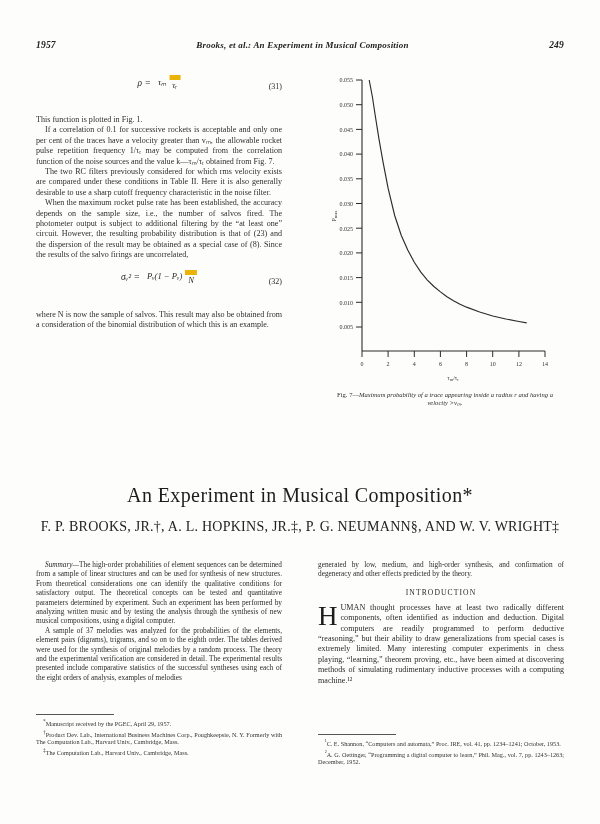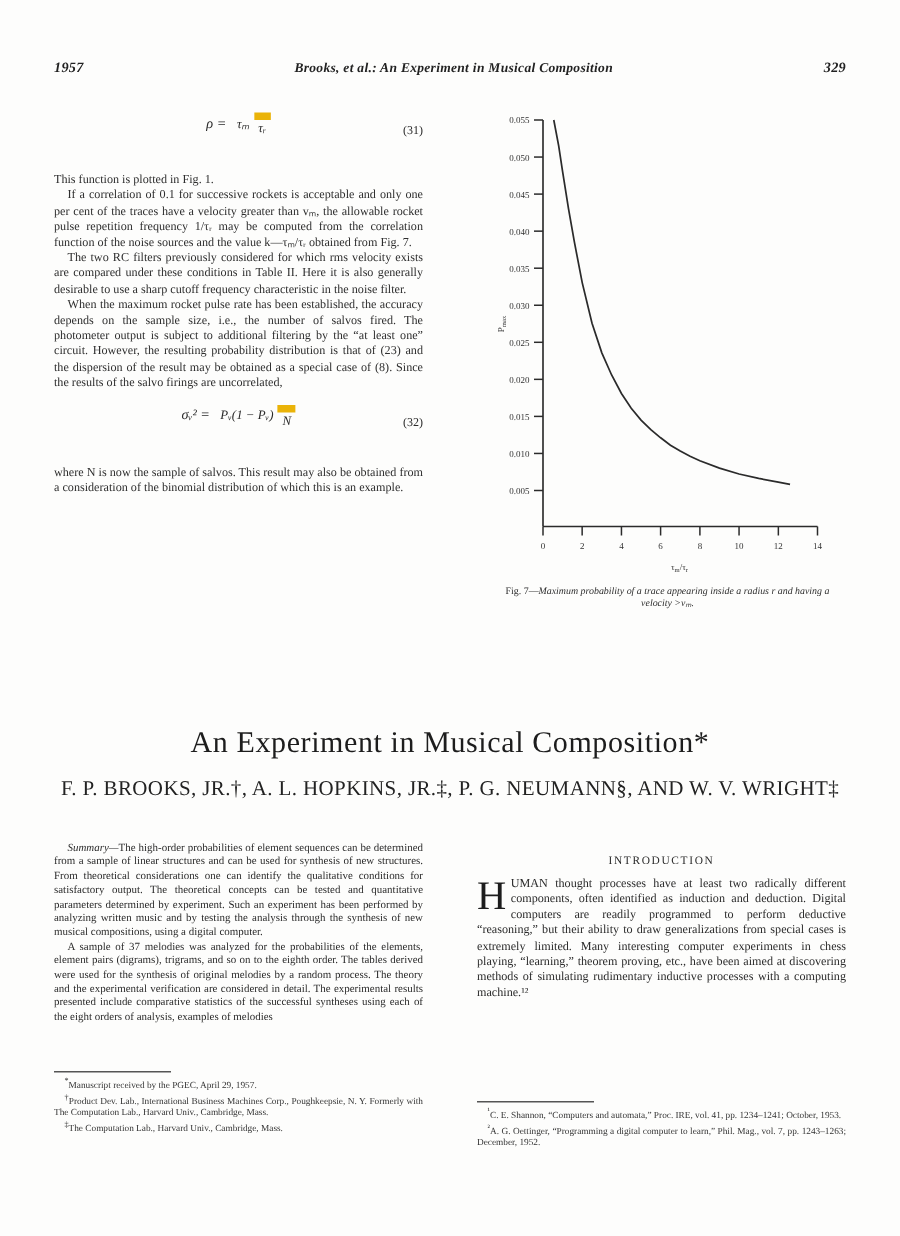--- a/index.html
+++ b/index.html
@@ -233,21 +233,21 @@
   }
 </style>
 </head>
 <body>
 
 <div id="page">
 
   <div id="runhead">
     <span class="yr">1957</span>
     <span class="ctr">Brooks, et al.: An Experiment in Musical Composition</span>
-    <span class="pg">329</span>
+    <span class="pg">249</span>
   </div>
 
   <div id="topcols">
 
     <div id="col-l-top">
 
       <div class="eqn">
         <span class="frac">
           <span class="lhs">ρ =</span>
           <span class="stack">
@@ -362,20 +362,23 @@
   <div id="botcols">
 
     <div id="col-l-bot">
       <div class="summary">
         <p><span class="lead">Summary—</span><span>The high-order probabilities of element sequences can be determined from a sample of linear structures and can be used for synthesis of new structures. From theoretical considerations one can identify the qualitative conditions for satisfactory output. The theoretical concepts can be tested and quantitative parameters determined by experiment. Such an experiment has been performed by analyzing written music and by testing the analysis through the synthesis of new musical compositions, using a digital computer.</span></p>
         <p>A sample of 37 melodies was analyzed for the probabilities of the elements, element pairs (digrams), trigrams, and so on to the eighth order. The tables derived were used for the synthesis of original melodies by a random process. The theory and the experimental verification are considered in detail. The experimental results presented include comparative statistics of the successful syntheses using each of the eight orders of analysis, examples of melodies</p>
       </div>
     </div>
 
     <div id="col-r-bot">
+      <div class="summary">
+        <p class="noind">generated by low, medium, and high-order synthesis, and confirmation of degeneracy and other effects predicted by the theory.</p>
+      </div>
 
       <div id="secthead">INTRODUCTION</div>
 
       <div class="dropwrap">
         <span class="dropcap">H</span>
         <div class="intro-text">
           <p>UMAN thought processes have at least two radically different components, often identified as induction and deduction. Digital computers are readily programmed to perform deductive “reasoning,” but their ability to draw generalizations from special cases is extremely limited. Many interesting computer experiments in chess playing, “learning,” theorem proving, etc., have been aimed at discovering methods of simulating rudimentary inductive processes with a computing machine.¹²</p>
         </div>
       </div>
     </div>

